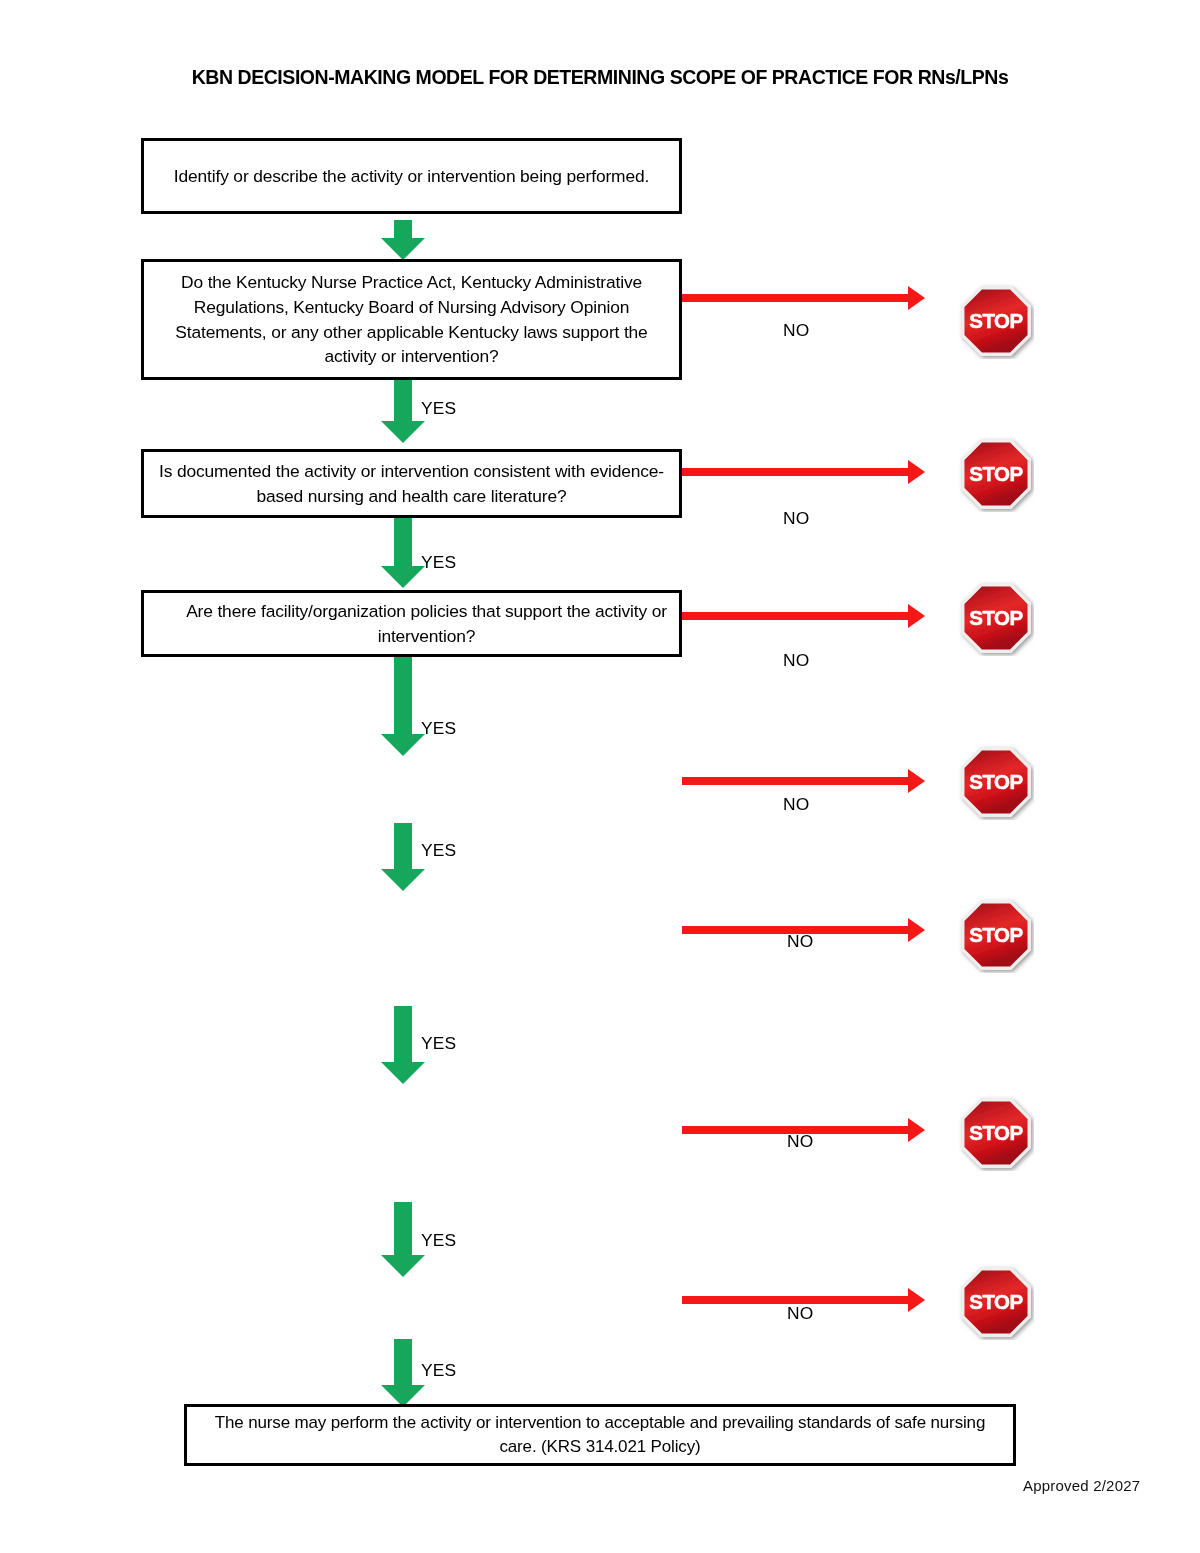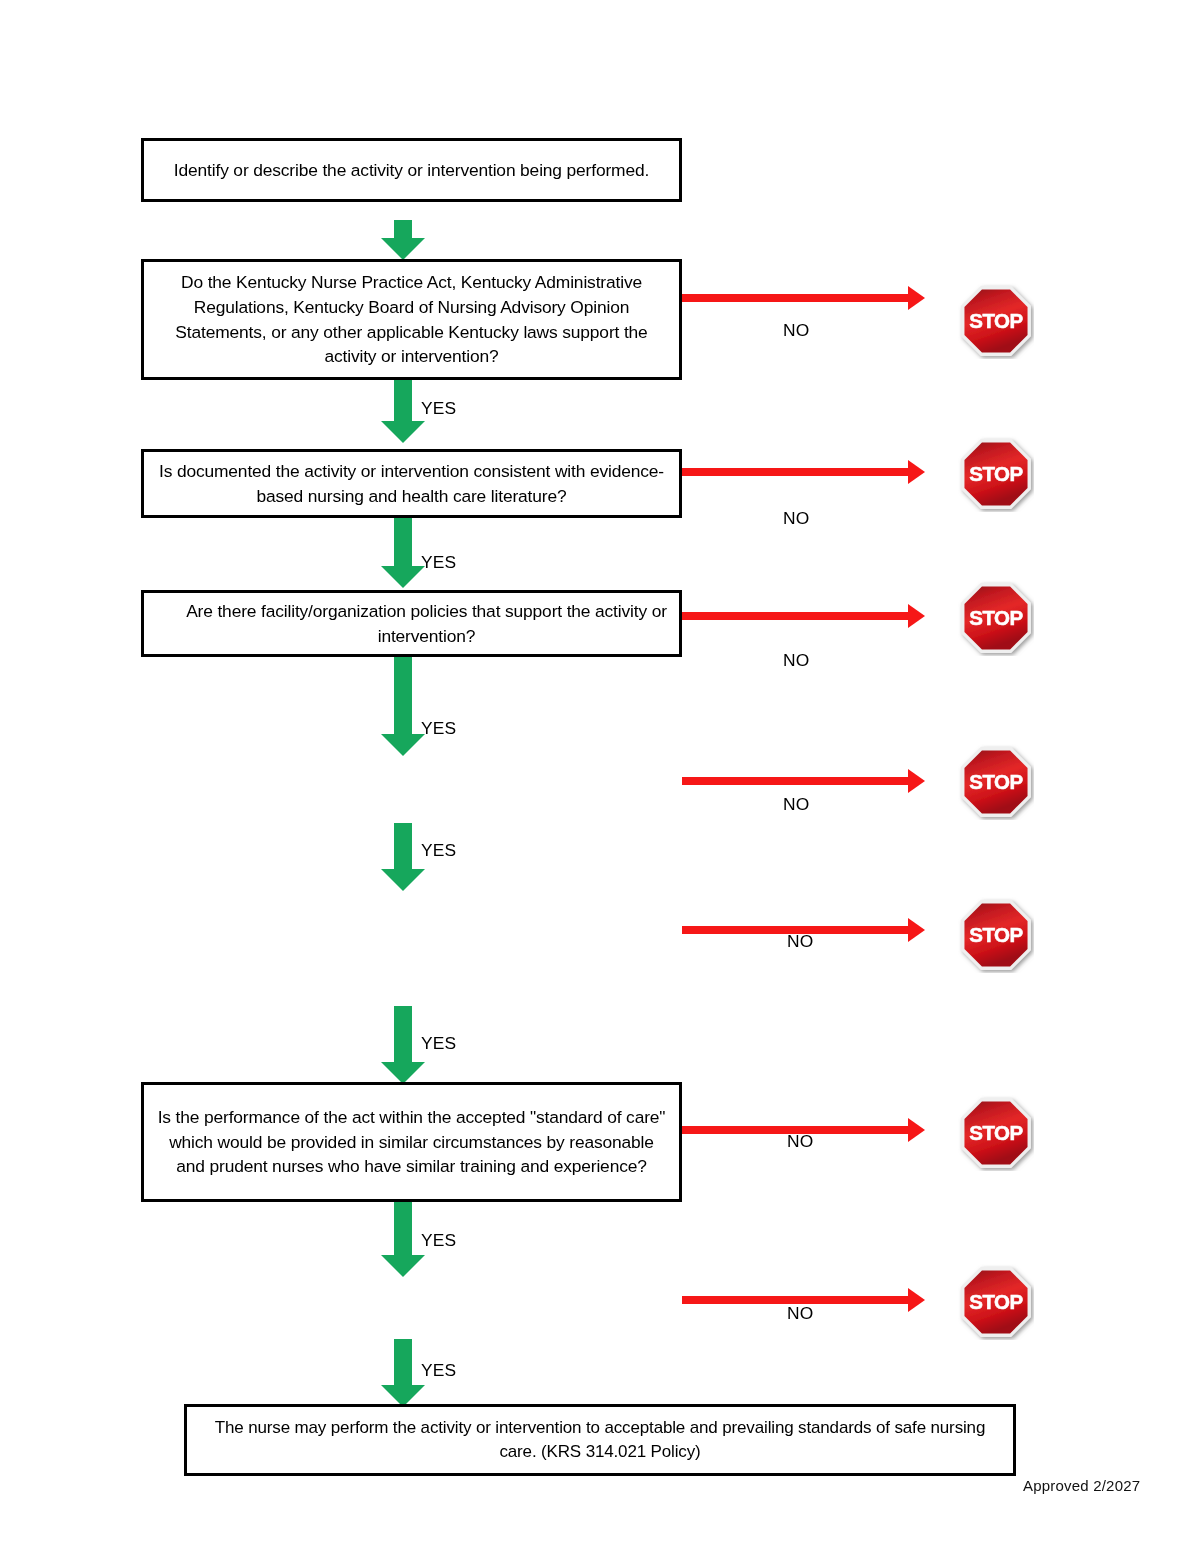--- a/index.html
+++ b/index.html
@@ -120,22 +120,23 @@
     color: #111111;
     letter-spacing: 0.2px;
     white-space: nowrap;
   }
 </style>
 </head>
 <body>
 
 <div id="page">
 
-
-  <div class="node" style="left:141px; top:138px; width:541px; height:64px;">
+  <div class="doc-title">KBN DECISION-MAKING MODEL FOR DETERMINING SCOPE OF PRACTICE FOR RNs/LPNs</div>
+
+  <div class="node" style="left:141px; top:138px; width:541px; height:76px;">
     <span class="node-text">Identify or describe the activity or intervention being performed.</span>
   </div>
 
   <div class="arrow-down" style="left:381px; top:220px; height:40px;">
     <div class="shaft" style="height:18px;"></div>
     <div class="head" style="top:18px;"></div>
   </div>
 
   <div class="node" style="left:141px; top:259px; width:541px; height:121px;">
     <span class="node-text">Do the Kentucky Nurse Practice Act, Kentucky Administrative Regulations, Kentucky Board of Nursing Advisory Opinion Statements, or any other applicable Kentucky laws support the activity or intervention?</span>
@@ -256,23 +257,20 @@
       <text x="50" y="59" text-anchor="middle" font-family="'Liberation Sans',sans-serif" font-size="27" font-weight="bold" fill="#ffffff" stroke="#ffffff" stroke-width="0.7" letter-spacing="-0.6">STOP</text>
     </svg>
   </div>
 
   <div class="arrow-down" style="left:381px; top:1006px; height:78px;">
     <div class="shaft" style="height:56px;"></div>
     <div class="head" style="top:56px;"></div>
   </div>
   <div class="edge-label" style="left:421px; top:1033px;">YES</div>
 
-  <div class="node" style="left:141px; top:1082px; width:541px; height:120px;">
-    <span class="node-text">Is the performance of the act within the accepted "standard of care" which would be provided in similar circumstances by reasonable and prudent nurses who have similar training and experience?</span>
-  </div>
   <div class="arrow-right" style="left:682px; top:1118px; width:243px;">
     <div class="shaft" style="width:228px;"></div>
     <div class="head" style="left:226px;"></div>
   </div>
   <div class="edge-label" style="left:787px; top:1131px;">NO</div>
   <div class="stop-sign" style="left:958px; top:1095px;">
     <svg viewBox="0 0 100 100" xmlns="http://www.w3.org/2000/svg" aria-hidden="true">
       <g filter="url(#sh1)">
         <polygon points="30,4 70,4 96,30 96,70 70,96 30,96 4,70 4,30" fill="#EFEFEF"></polygon>
         <polygon points="31.5,8.5 68.5,8.5 91.5,31.5 91.5,68.5 68.5,91.5 31.5,91.5 8.5,68.5 8.5,31.5" fill="url(#sg1)"></polygon>
@@ -301,19 +299,19 @@
       <text x="50" y="59" text-anchor="middle" font-family="'Liberation Sans',sans-serif" font-size="27" font-weight="bold" fill="#ffffff" stroke="#ffffff" stroke-width="0.7" letter-spacing="-0.6">STOP</text>
     </svg>
   </div>
 
   <div class="arrow-down" style="left:381px; top:1339px; height:68px;">
     <div class="shaft" style="height:46px;"></div>
     <div class="head" style="top:46px;"></div>
   </div>
   <div class="edge-label" style="left:421px; top:1360px;">YES</div>
 
-  <div class="node" style="left:184px; top:1404px; width:832px; height:72px; font-size:17px;">
+  <div class="node" style="left:184px; top:1404px; width:832px; height:62px; font-size:17px;">
     <span class="node-text">The nurse may perform the activity or intervention to acceptable and prevailing standards of safe nursing care. (KRS 314.021 Policy)</span>
   </div>
 
   <div class="footer-note" style="left:1023px; top:1477px;">Approved 2/2027</div>
 
 </div>
 
 </body></html>

